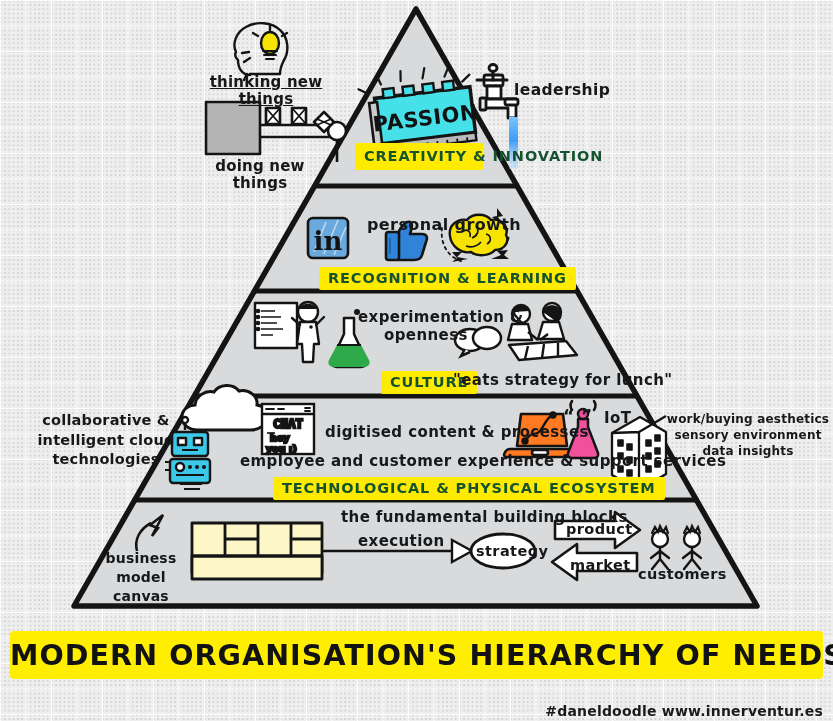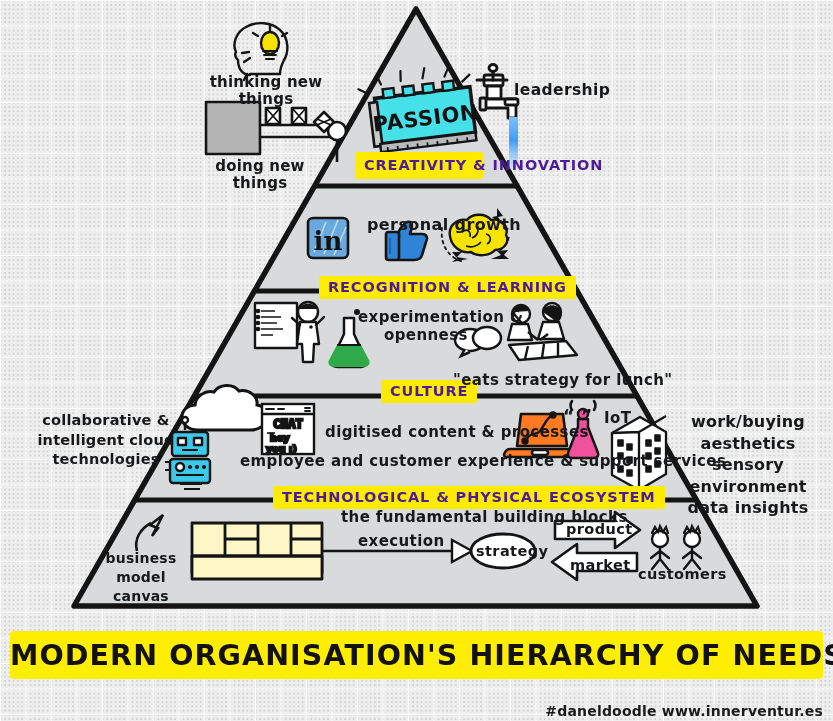--- a/index.html
+++ b/index.html
@@ -17,23 +17,23 @@
       linear-gradient(to bottom, rgba(255,255,255,0.95) 1px, transparent 1px),
       radial-gradient(circle at 1px 1px, rgba(205,205,205,0.85) 0.9px, transparent 1.1px);
     background-size:25.5px 25.5px, 25.5px 25.5px, 4.25px 4.25px;
     background-position:0 0, 0 0, 0 0;
   }
   .pyr-svg{position:absolute;left:0;top:0;width:833px;height:721px;}
   .lbl{position:absolute;color:#16181a;line-height:1.15;}
   .hand{font-family:"DejaVu Sans","Liberation Sans",sans-serif;font-weight:600;letter-spacing:0.4px;}
   .note{font-size:14.5px;text-align:center;letter-spacing:0.2px;}
   .yellow-tag{
-    position:absolute;background:#ffeb00;color:#4c1d95;
+    position:absolute;background:#ffeb00;color:#14532d;
     font-weight:700;letter-spacing:0.9px;text-align:center;
-    padding:3px 9px 4px 9px;white-space:nowrap;border-radius:2px;margin-top:9px;
+    padding:3px 9px 4px 9px;white-space:nowrap;border-radius:2px;
   }
   .banner{
     position:absolute;left:10px;top:631px;width:813px;height:48px;
     background:#ffee00;border-radius:4px;
     display:flex;align-items:center;justify-content:center;
   }
   .banner span{
     font-size:28.5px;font-weight:700;color:#121212;letter-spacing:1.1px;white-space:nowrap;
   }
   .footer{
@@ -299,21 +299,21 @@
       <circle cx="660" cy="539" r="8" fill="#ffffff"></circle>
       <path d="M652,533 l3,-6 l3,5 l2,-6 l3,6 l3,-5 l2,6" stroke-width="2.2"></path>
       <path d="M660,547 l0,12 M660,551 l-9,7 M660,551 l9,7 M660,559 l-8,10 M660,559 l8,10"></path>
       <circle cx="692" cy="539" r="8" fill="#ffffff"></circle>
       <path d="M684,533 l3,-6 l3,5 l2,-6 l3,6 l3,-5 l2,6" stroke-width="2.2"></path>
       <path d="M692,547 l0,12 M692,551 l-9,7 M692,551 l9,7 M692,559 l-8,10 M692,559 l8,10"></path>
     </g>
 
   </svg>
 
-  <div class="lbl hand note" style="left:196px;top:74px;width:140px;font-size:15px;">thinking new things</div>
+  <div class="lbl hand note" style="left:196px;top:74px;width:140px;font-size:15px;text-decoration:underline;">thinking new things</div>
   <div class="lbl hand note" style="left:190px;top:158px;width:140px;font-size:15px;">doing new things</div>
   <div class="lbl hand" style="left:514px;top:82px;font-size:15.5px;">leadership</div>
 
   <div class="yellow-tag hand" style="left:355px;top:143px;width:110px;font-size:14.5px;line-height:1.25;padding-top:4px;padding-bottom:5px;">
     <span>CREATIVITY &amp; INNOVATION</span>
   </div>
 
   <div class="lbl hand" style="left:367px;top:216px;font-size:16px;">personal growth</div>
 
   <div class="yellow-tag hand" style="left:319px;top:267px;font-size:14.5px;">
@@ -335,21 +335,21 @@
 
   <div class="yellow-tag hand" style="left:273px;top:477px;font-size:14.5px;">
     <span>TECHNOLOGICAL &amp; PHYSICAL ECOSYSTEM</span>
   </div>
 
   <div class="lbl hand note" style="left:36px;top:411px;width:140px;font-size:14.5px;line-height:1.35;">
     <div>collaborative &amp;</div>
     <div>intelligent cloud</div>
     <div>technologies</div>
   </div>
-  <div class="lbl hand note" style="left:666px;top:411px;width:164px;font-size:16px;line-height:1.35;">
+  <div class="lbl hand note" style="left:666px;top:411px;width:164px;font-size:12px;line-height:1.35;">
     <div>work/buying aesthetics</div>
     <div>sensory environment</div>
     <div>data insights</div>
   </div>
 
   <div class="lbl hand" style="left:341px;top:509px;font-size:15px;">the fundamental building blocks</div>
   <div class="lbl hand" style="left:358px;top:533px;font-size:15px;">execution</div>
   <div class="lbl hand" style="left:476px;top:543px;font-size:14.5px;">strategy</div>
   <div class="lbl hand" style="left:566px;top:521px;font-size:14.5px;">product</div>
   <div class="lbl hand" style="left:570px;top:557px;font-size:14.5px;">market</div>

